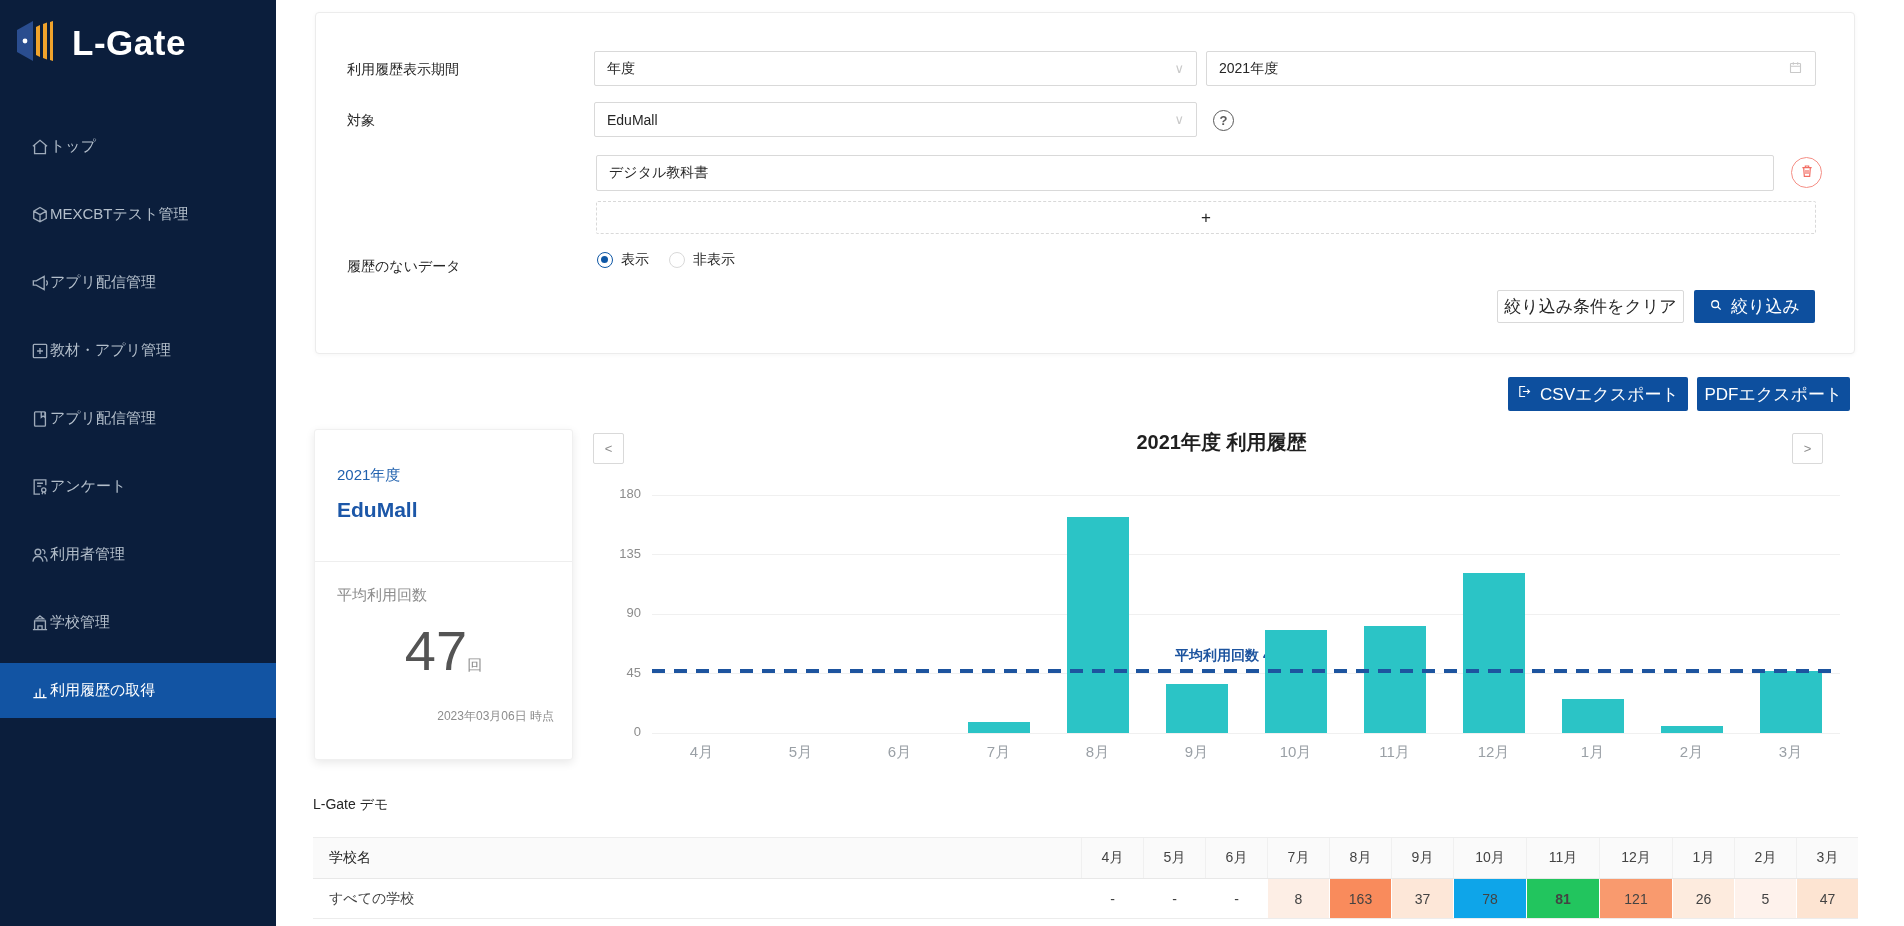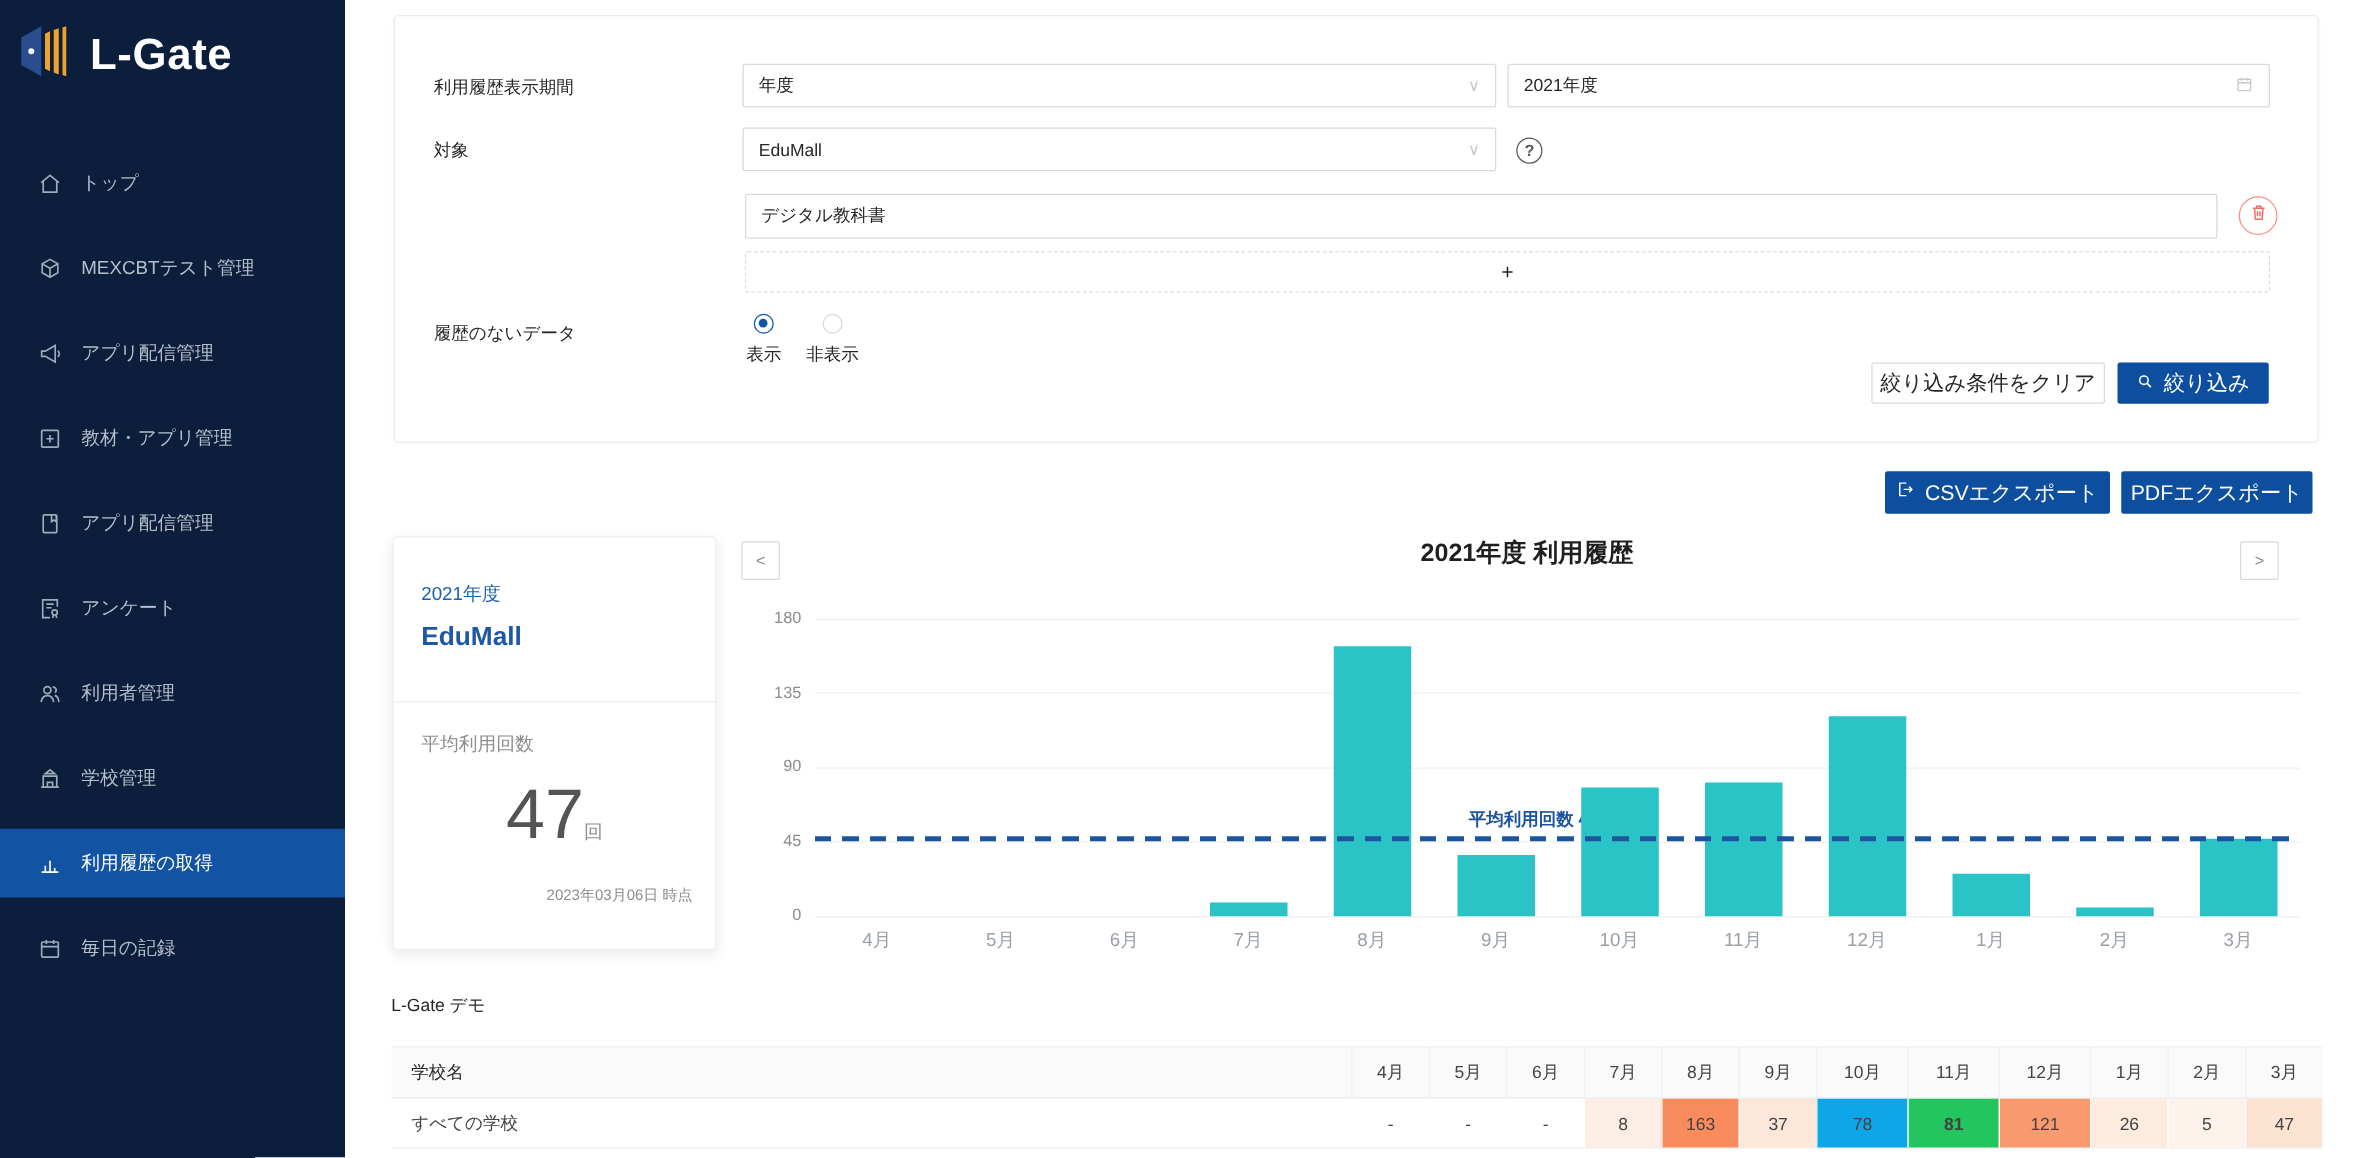--- a/index.html
+++ b/index.html
@@ -5,39 +5,39 @@
   * { margin:0; padding:0; box-sizing:border-box; }
   html,body { width:1904px; height:926px; }
   body { font-family:"Liberation Sans","DejaVu Sans",sans-serif; background:#fff; overflow:hidden; }
   .app { position:relative; width:1904px; height:926px; background:#fff; }
 
   
   .sidebar { position:absolute; left:0; top:0; width:276px; height:926px; background:#0b1e3c; }
   .logo { position:absolute; left:16px; top:20px; display:flex; align-items:center; gap:10px; cursor:pointer; }
   .logo-text { color:#fff; font-size:35px; font-weight:bold; letter-spacing:.5px; }
   .nav { position:absolute; left:0; top:119px; width:276px; }
-  .nav-item { height:55px; margin-bottom:13px; display:flex; align-items:center; gap:15px; padding-left:30px; color:#b4bfcb; font-size:15px; cursor:pointer; }
+  .nav-item { height:55px; margin-bottom:13px; display:flex; align-items:center; padding-left:30px; color:#b4bfcb; font-size:15px; cursor:pointer; }
   .nav-item .nicon { width:20px; height:20px; flex:0 0 20px; color:#9fabba; display:flex; align-items:center; }
   .nav-item.active { background:#1254a3; color:#fff; }
   .nav-item.active .nicon { color:#fff; }
 
   
   .main { position:absolute; left:276px; top:0; width:1628px; height:772px; }
 
   .filter-card { position:absolute; left:39px; top:12px; width:1540px; height:342px; background:#fff; border:1px solid #ececec; border-radius:4px; box-shadow:0 1px 4px rgba(0,0,0,.04); }
   .f-label { position:absolute; left:31px; font-size:14px; color:#262626; }
   .selectbox { position:absolute; height:35px; border:1px solid #d9d9d9; border-radius:2px; background:#fff; display:flex; align-items:center; padding:0 12px; font-size:14px; color:#262626; cursor:pointer; }
   .selectbox .chev { margin-left:auto; color:#c9c9c9; font-size:13px; }
   .inputbox { position:absolute; height:36px; border:1px solid #d9d9d9; border-radius:2px; background:#fff; font-size:14px; color:#262626; padding:0 12px; outline:none; font-family:inherit; }
   .icon-gray { color:#bfbfbf; }
   .help-circle { position:absolute; left:897px; top:97px; width:21px; height:21px; border:1.6px solid #595959; border-radius:50%; color:#595959; font-size:13px; font-weight:bold; display:flex; align-items:center; justify-content:center; cursor:pointer; background:#fff; }
   .del-btn { position:absolute; left:1475px; top:144px; width:31px; height:31px; border:1px solid #f58f86; border-radius:50%; background:#fff; color:#f26d63; display:flex; align-items:center; justify-content:center; cursor:pointer; }
   .add-btn { position:absolute; left:280px; top:188px; width:1220px; height:33px; border:1px dashed #d9d9d9; border-radius:2px; background:#fff; display:flex; align-items:center; justify-content:center; font-size:17px; color:#262626; cursor:pointer; }
   .radio-row { position:absolute; left:281px; top:238px; display:flex; align-items:center; gap:20px; }
-  .radio { display:flex; align-items:center; gap:8px; cursor:pointer; font-size:14px; color:#262626;flex-direction:column; }
+  .radio { display:flex; align-items:center; gap:8px; cursor:pointer; font-size:14px; color:#262626; }
   .rdot { width:16px; height:16px; border-radius:50%; border:1px solid #d9d9d9; background:#fff; position:relative; }
   .radio.checked .rdot { border:1.6px solid #0e57a5; }
   .radio.checked .rdot::after { content:""; position:absolute; left:3px; top:3px; width:7px; height:7px; border-radius:50%; background:#0e57a5; }
   .btn { display:flex; align-items:center; justify-content:center; gap:8px; font-size:17px; border-radius:2px; cursor:pointer; }
   .btn-plain { position:absolute; left:1181px; top:277px; width:187px; height:33px; background:#fff; border:1px solid #d9d9d9; color:#262626; }
   .btn-blue { background:#0d4f9e; color:#fff; border:none; }
   .btn-filter { position:absolute; left:1378px; top:277px; width:121px; height:33px; }
   .btn-csv { position:absolute; left:1232px; top:377px; width:180px; height:34px; }
   .btn-pdf { position:absolute; left:1421px; top:377px; width:153px; height:34px; }
 
@@ -167,29 +167,20 @@
           </span>
         <span>学校管理</span>
       </div>
       <div class="nav-item active">
         <span class="nicon">
             <svg width="20" height="20" viewBox="0 0 24 24" fill="none" stroke="currentColor" stroke-width="1.6">
               <path d="M4 20h16M7.5 20v-6M12 20V9M16.5 20v-4"></path>
             </svg>
           </span>
         <span>利用履歴の取得</span>
-      </div>
-      <div class="nav-item">
-        <span class="nicon">
-            <svg width="20" height="20" viewBox="0 0 24 24" fill="none" stroke="currentColor" stroke-width="1.6">
-              <rect x="4" y="5.5" width="16" height="14.5" rx="1"></rect>
-              <path d="M4 10h16M8.5 3.5v4M15.5 3.5v4"></path>
-            </svg>
-          </span>
-        <span>毎日の記録</span>
       </div>
     </div>
   </div>
 
   <div class="main">
 
     <div class="filter-card">
       <div class="f-label" style="top:48px;">利用履歴表示期間</div>
       <div class="selectbox" style="left:278px; top:38px; width:603px;">
         <span>年度</span>

